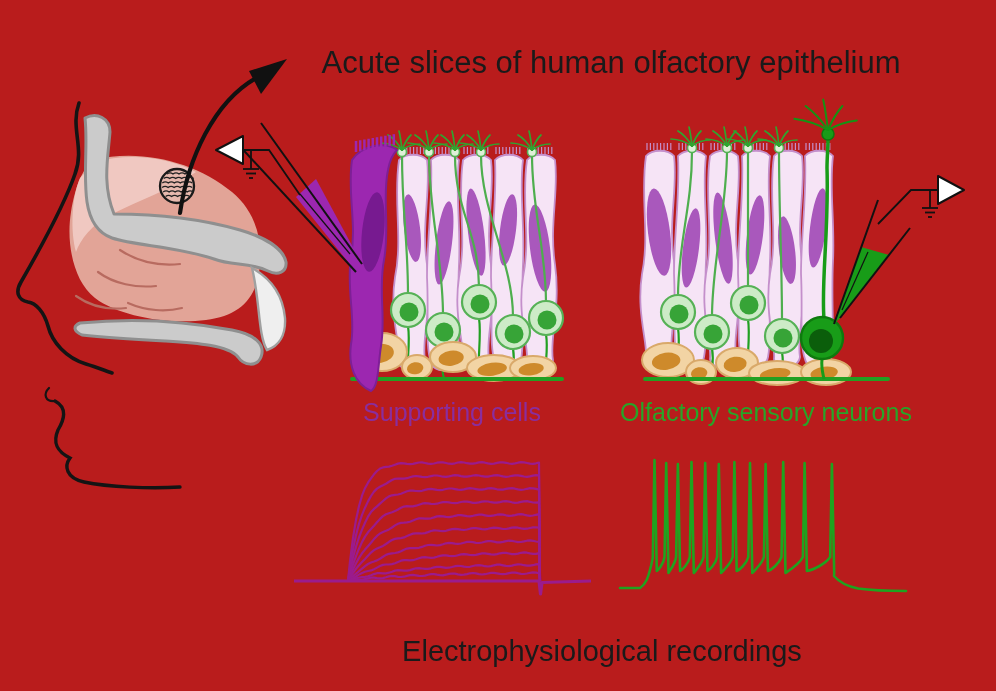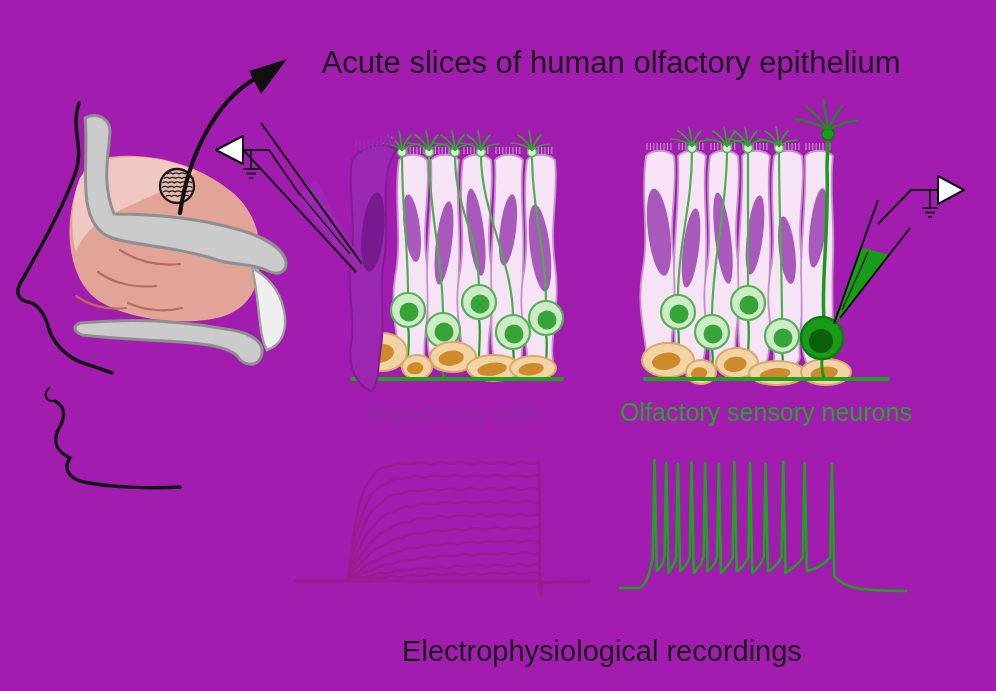--- a/index.html
+++ b/index.html
@@ -1,17 +1,17 @@
 <!DOCTYPE html>
 <html><head>
 <meta charset="utf-8">
 <style>
   html,body{margin:0;padding:0;background:#ffffff;}
   body{width:996px;height:691px;overflow:hidden;}
-  .figure{position:relative;width:996px;height:691px;background:#a21caf;text-align:right;}
+  .figure{position:relative;width:996px;height:691px;background:#b91c1c;text-align:right;}
   svg{display:block;}
   text{font-family:"Liberation Sans","DejaVu Sans",sans-serif;}
   .title-text{font-size:31px;fill:#1a1a1a;}
   .panel-label{font-size:25px;}
   .bottom-label{font-size:29px;fill:#1a1a1a;}
 </style>
 </head>
 <body>
 
 <div class="figure">

